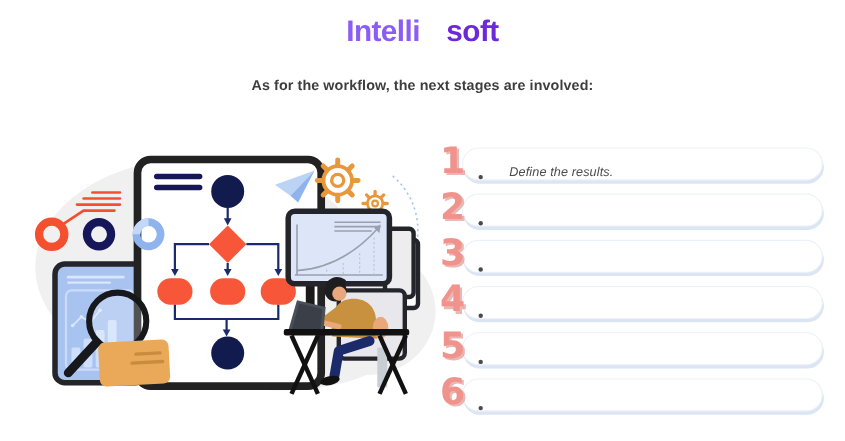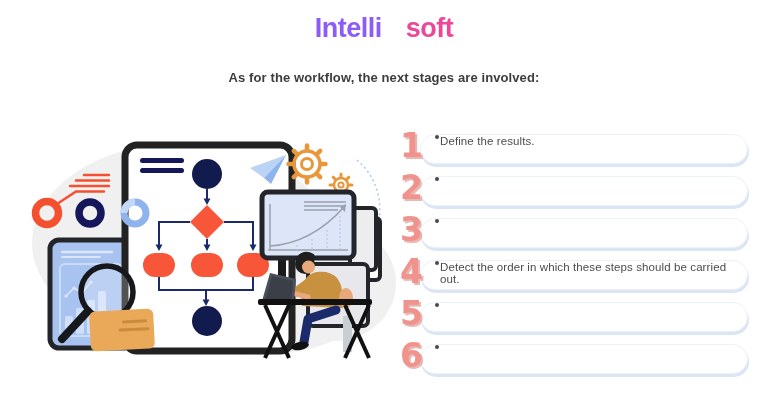--- a/index.html
+++ b/index.html
@@ -7,43 +7,44 @@
     width:768px;height:401px;position:relative;overflow:hidden;
     background:#ffffff;
     font-family:"Liberation Sans","DejaVu Sans",sans-serif;
   }
   
   .logo{
     position:absolute;top:14px;left:0;width:768px;text-align:center;
     font-size:27px;font-weight:800;letter-spacing:-0.5px;line-height:1.1;
   }
   .logo .p1{color:#8b5cf6;}
-  .logo .p2{color:#ec4899;margin-left:24px;}
+  .logo .p2{color:#6d28d9;margin-left:24px;}
   .heading{
     position:absolute;top:70px;left:0;width:768px;text-align:center;
     font-size:13px;font-weight:700;color:#3D3D3D;letter-spacing:0.1px;
   }
   
   .illustration{position:absolute;left:12px;top:118px;width:392px;height:283px;}
   
   .steps{position:absolute;left:400px;top:134px;width:348px;}
   .step-row{position:relative;height:30px;margin-bottom:12px;}
   .step-num{
     position:absolute;left:0;top:-5px;z-index:2;
     font-size:33px;line-height:1;font-weight:800;
     color:#F0938D;
     text-shadow:2px 2px 0 rgba(214,125,118,0.55);
     font-family:"DejaVu Sans","Liberation Sans",sans-serif;
   }
   .step-card{
     margin-left:20px;height:30px;background:#ffffff;
     border:1px solid #EDF1FA;border-radius:15px;
     box-shadow:1px 3px 0 0 #DCE5F4;
-    display:flex;align-items:flex-start;padding-left:14px;gap:1px;
+    display:flex;align-items:flex-end;padding-left:14px;gap:24px;
     box-sizing:border-box;
+    font-style:italic;
   }
   .bullet{
     width:4px;height:4px;border-radius:50%;background:#4A4A4A;flex:0 0 auto;
   }
   .step-text{
     font-size:11.5px;color:#4C4C4C;letter-spacing:0.1px;
   }
 </style>
 </head>
 <body>
@@ -238,21 +239,20 @@
   <div class="step-row">
     <span class="step-num">3</span>
     <div class="step-card">
       <span class="bullet"></span>
     </div>
   </div>
   <div class="step-row">
     <span class="step-num">4</span>
     <div class="step-card">
       <span class="bullet"></span>
-      <span class="step-text">Detect the order in which these steps should be carried out.</span>
     </div>
   </div>
   <div class="step-row">
     <span class="step-num">5</span>
     <div class="step-card">
       <span class="bullet"></span>
     </div>
   </div>
   <div class="step-row">
     <span class="step-num">6</span>

